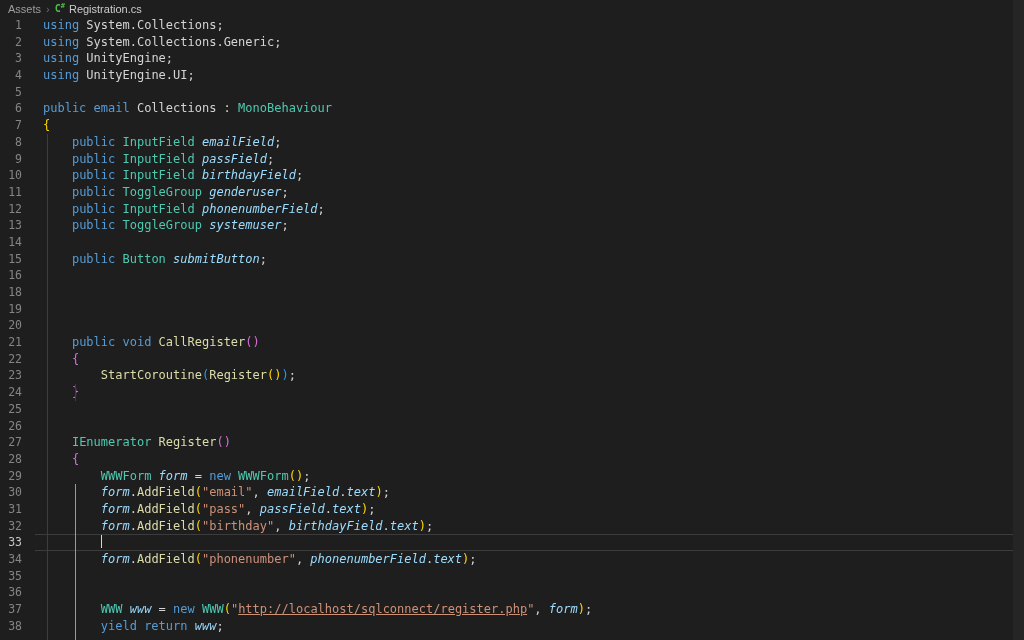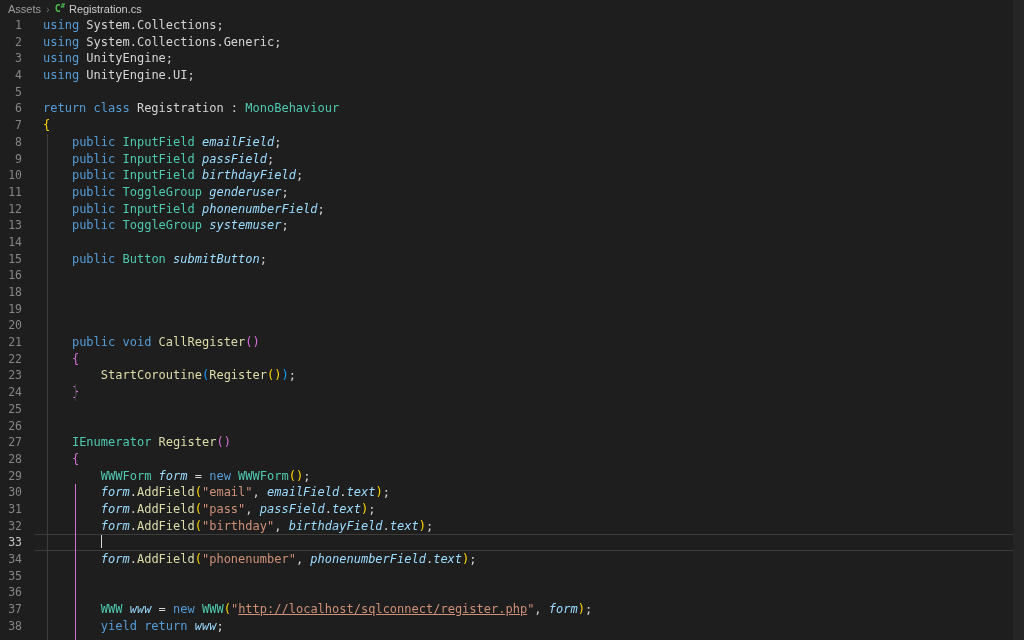--- a/index.html
+++ b/index.html
@@ -91,21 +91,21 @@
     <div class="line-row">
       <div class="gutter">4</div>
       <div class="code"><span class="tk-kw">using </span><span class="tk-pln">UnityEngine.UI;</span></div>
     </div>
     <div class="line-row">
       <div class="gutter">5</div>
       <div class="code"></div>
     </div>
     <div class="line-row">
       <div class="gutter">6</div>
-      <div class="code"><span class="tk-kw">return class </span><span class="tk-pln">Registration : </span><span class="tk-type">MonoBehaviour</span></div>
+      <div class="code"><span class="tk-kw">public email </span><span class="tk-pln">Collections : </span><span class="tk-type">MonoBehaviour</span></div>
     </div>
     <div class="line-row">
       <div class="gutter">7</div>
       <div class="code"><span class="tk-gold">{</span></div>
     </div>
     <div class="line-row">
       <div class="gutter">8</div>
       <div class="code"><span class="tk-pln">    </span><span class="tk-kw">public </span><span class="tk-type">InputField </span><span class="tk-var">emailField</span><span class="tk-pln">;</span></div>
     </div>
     <div class="line-row">

